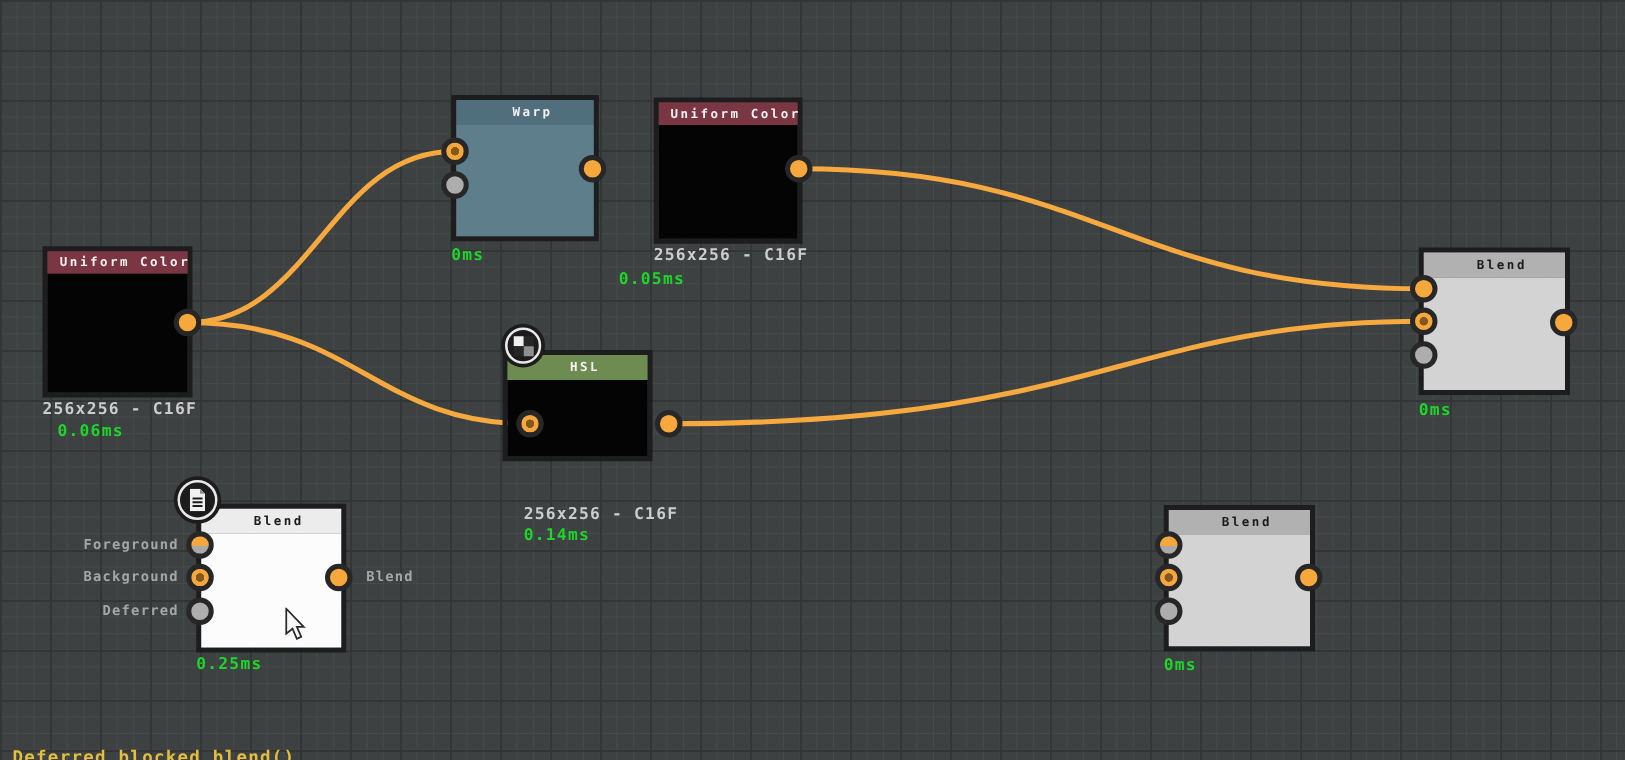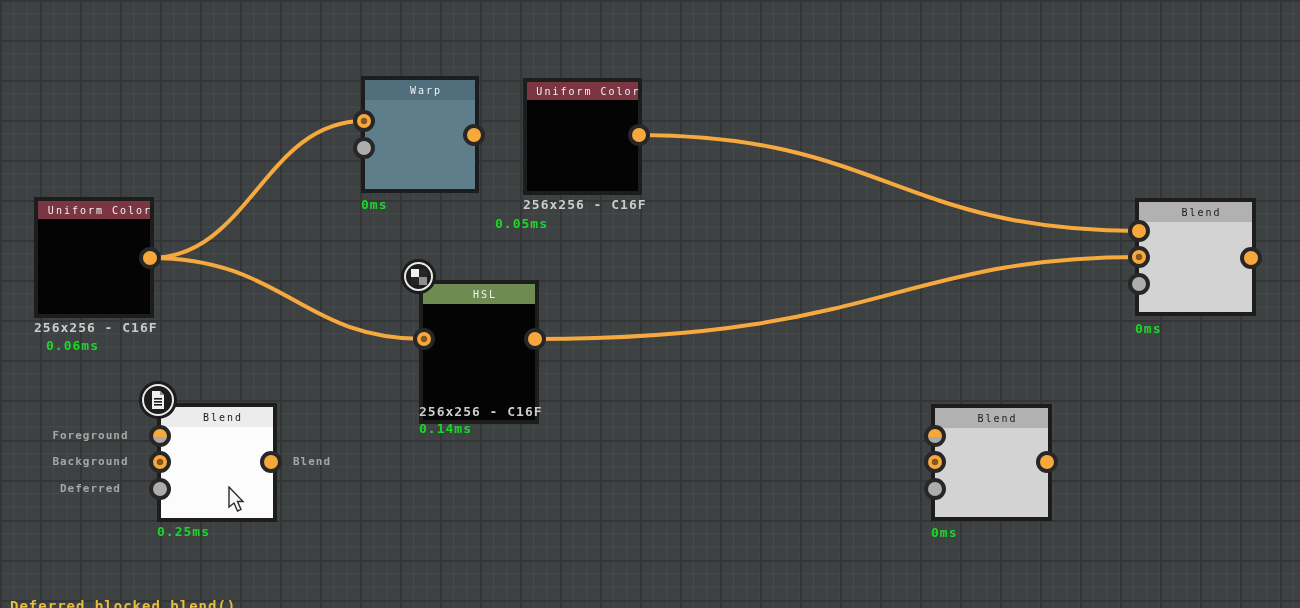--- a/index.html
+++ b/index.html
@@ -19,21 +19,21 @@
     background-size:40px 40px,40px 40px,13.33px 13.33px,13.33px 13.33px;
   }
   .wires{position:absolute;left:0;top:0;z-index:1;}
   .wires path{stroke:#f6a93e;stroke-width:4;fill:none;stroke-linecap:round;}
   .node{
     position:absolute;z-index:2;box-sizing:border-box;
     border:4px solid #1d1d1d;display:flex;flex-direction:column;
   }
   .hdr{
     flex:0 0 auto;display:flex;align-items:center;justify-content:center;
-    font-weight:normal;font-size:10px;letter-spacing:2px;white-space:nowrap;padding-left:12px;
+    font-weight:bold;font-size:10px;letter-spacing:2px;white-space:nowrap;padding-left:12px;
   }
   .body{flex:1 1 auto;}
   .hdr-maroon{height:18px;background:#7a3642;color:#f2f2f2;}
   .hdr-warp{height:20px;background:#506e7b;color:#f2f2f2;}
   .hdr-hsl{height:20px;background:#6e8b51;color:#f2f2f2;}
   .hdr-light{height:20px;background:#b1b1b1;color:#1b1b1b;}
   .hdr-white{height:20px;background:#ececec;color:#1b1b1b;}
   .body-black{background:#040404;}
   .body-warp{background:#5e7e8c;}
   .body-lgray{background:#d3d3d3;}
@@ -48,21 +48,21 @@
   .p-half{background:linear-gradient(to bottom,#f6a83d 0 58%,#a9a9a9 58% 100%);}
   .under-label{
     position:absolute;z-index:2;font-weight:bold;
     font-size:13px;letter-spacing:1px;color:#cccccc;white-space:nowrap;
   }
   .time-label{color:#1dd62a;}
   .port-label{
     position:absolute;z-index:3;font-weight:bold;font-size:11px;
     letter-spacing:1px;color:#a6a6a6;white-space:nowrap;
   }
-  .pl-right{text-align:center;}
+  .pl-right{text-align:right;}
   .badge{
     position:absolute;z-index:4;border-radius:50%;background:#1c1c1c;
     border:2px solid #e8e8e8;box-shadow:0 0 0 3px #1c1c1c;
     display:flex;align-items:center;justify-content:center;box-sizing:border-box;
   }
   .checker{width:16px;height:16px;display:grid;grid-template-columns:8px 8px;grid-template-rows:8px 8px;}
   .checker i:nth-child(1){background:#f0f0f0;}
   .checker i:nth-child(2){background:#262626;}
   .checker i:nth-child(3){background:#262626;}
   .checker i:nth-child(4){background:#8f8f8f;}
@@ -102,21 +102,21 @@
   <div class="port p-orange" style="left:463px;top:124px"></div>
 
   <div class="node" style="left:523px;top:78px;width:119px;height:117px">
     <div class="hdr hdr-maroon">Uniform Color</div>
     <div class="body body-black"></div>
   </div>
   <div class="under-label" style="left:523px;top:197px;width:119px">256x256 - C16F</div>
   <div class="under-label time-label" style="left:495px;top:216px;width:119px">0.05ms</div>
   <div class="port p-orange" style="left:628px;top:124px"></div>
 
-  <div class="node" style="left:419px;top:280px;width:120px;height:144px">
+  <div class="node" style="left:402px;top:280px;width:120px;height:89px">
     <div class="hdr hdr-hsl">HSL</div>
     <div class="body body-black"></div>
   </div>
   <div class="under-label" style="left:419px;top:404px;width:120px">256x256 - C16F</div>
   <div class="under-label time-label" style="left:419px;top:421px;width:120px">0.14ms</div>
   <div class="port p-dot" style="left:413px;top:328px"></div>
   <div class="port p-orange" style="left:524px;top:328px"></div>
   <div class="badge" style="left:404px;top:262px;width:29px;height:29px">
     <span class="checker">
         <i></i>

